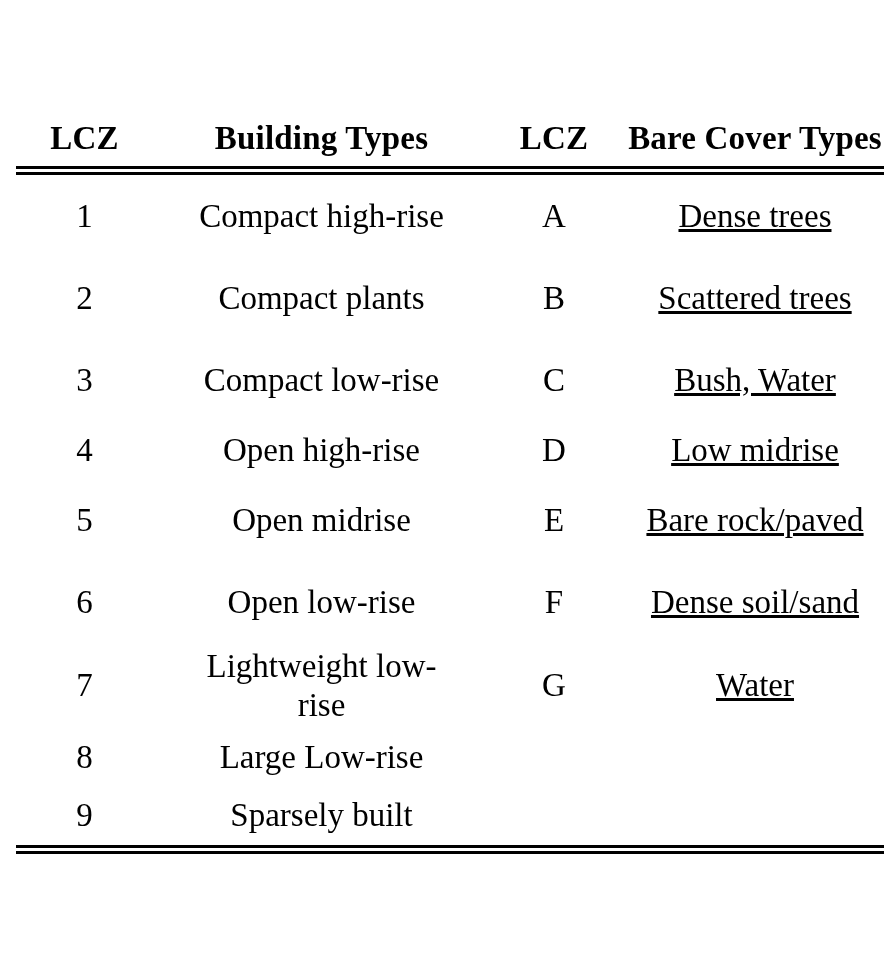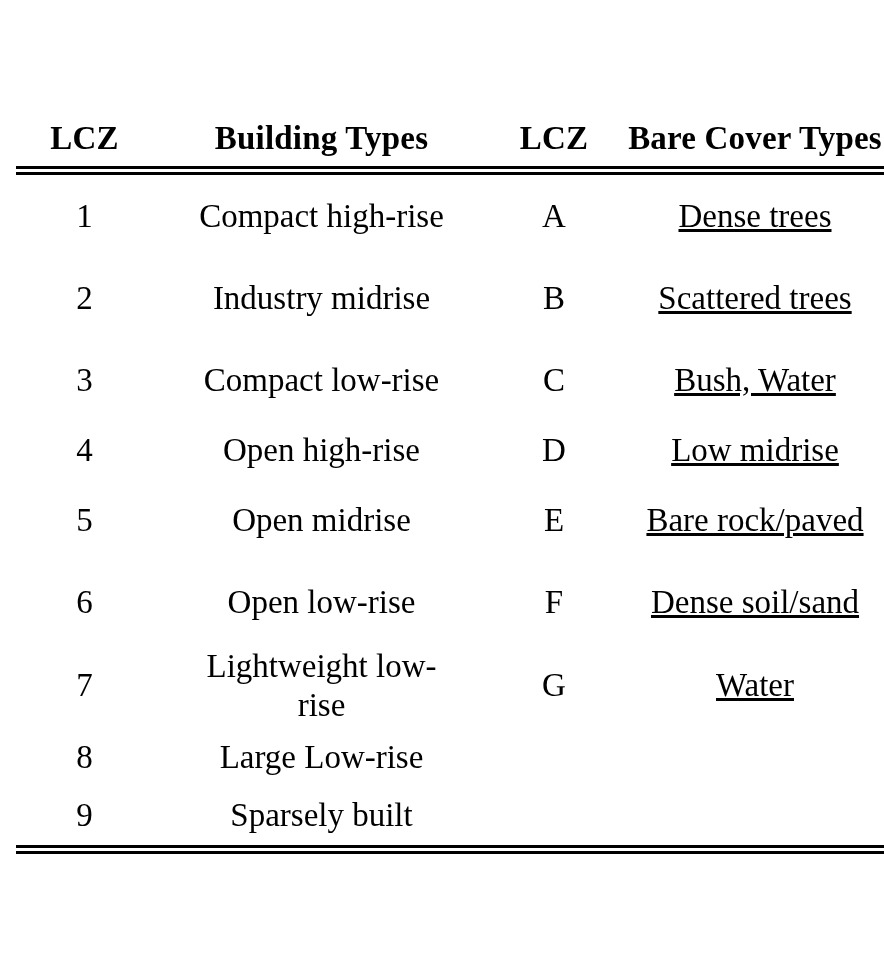--- a/index.html
+++ b/index.html
@@ -114,21 +114,21 @@
 
     <tbody>
       <tr class="row-tall">
         <td class="col-lcz-num">1</td>
         <td class="col-build">Compact high-rise</td>
         <td class="col-lcz-letter">A</td>
         <td class="col-cover">Dense trees</td>
       </tr>
       <tr class="row-tall">
         <td class="col-lcz-num">2</td>
-        <td class="col-build">Industry midrise</td>
+        <td class="col-build">Compact plants</td>
         <td class="col-lcz-letter">B</td>
         <td class="col-cover">Scattered trees</td>
       </tr>
       <tr class="row-tall">
         <td class="col-lcz-num">3</td>
         <td class="col-build">Compact low-rise</td>
         <td class="col-lcz-letter">C</td>
         <td class="col-cover">Bush, Water</td>
       </tr>
       <tr class="row-short">

